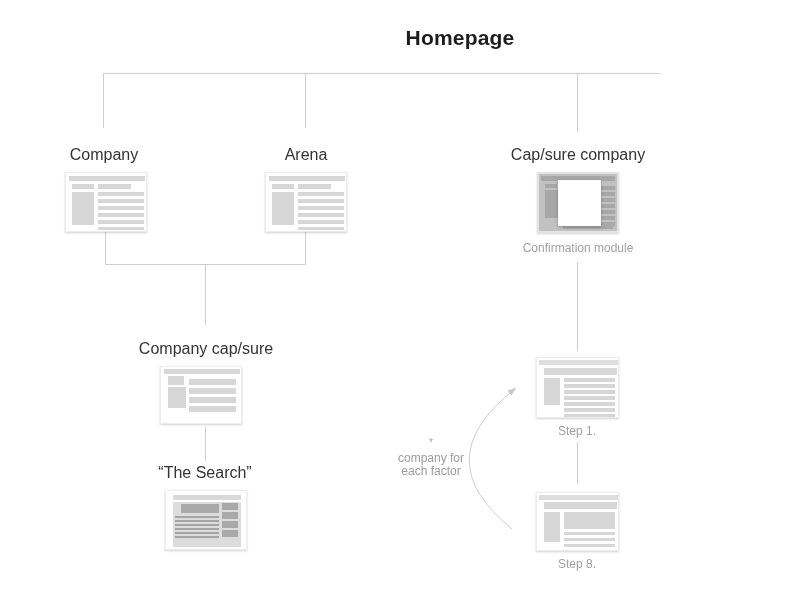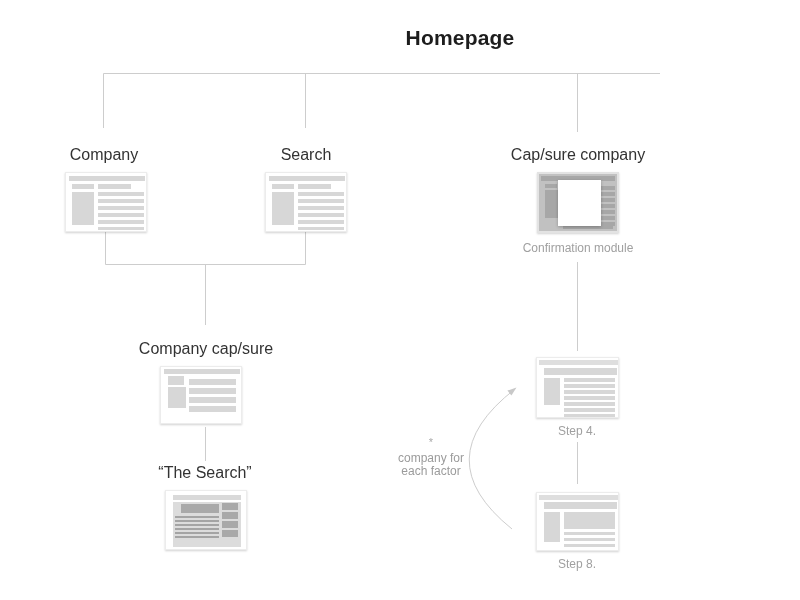--- a/index.html
+++ b/index.html
@@ -59,27 +59,27 @@
       <path d="M577.5 262 V351"></path>
       <path d="M577.5 442 V484"></path>
       <path d="M512 529 Q425 459 515 389"></path>
     </g>
     <polygon fill="#c8c8c8" points="516.5,387.5 511.4,395.6 507.4,390.6"></polygon>
   </svg>
 
   <h1 class="title">Homepage</h1>
 
   <div class="label" style="left:104px;top:146px">Company</div>
-  <div class="label" style="left:306px;top:146px">Search</div>
+  <div class="label" style="left:306px;top:146px">Arena</div>
   <div class="label" style="left:578px;top:146px">Cap/sure company</div>
   <div class="label" style="left:206px;top:340px">Company cap/sure</div>
   <div class="label" style="left:205px;top:464px">“The Search”</div>
 
   <div class="caption" style="left:578px;top:241px">Confirmation module</div>
-  <div class="caption" style="left:577px;top:424px">Step 4.</div>
+  <div class="caption" style="left:577px;top:424px">Step 1.</div>
   <div class="caption" style="left:577px;top:557px">Step 8.</div>
 
   <div class="asterisk" style="left:431px;top:436px">*</div>
   <div class="note" style="left:431px;top:452px">
     <span>company for</span><br>
     <span>each factor</span>
   </div>
 
   <div class="card" style="left:65px;top:172px;width:82px;height:60px">
     <div class="bar" style="left:3px;top:3px;width:76px;height:5px"></div>

